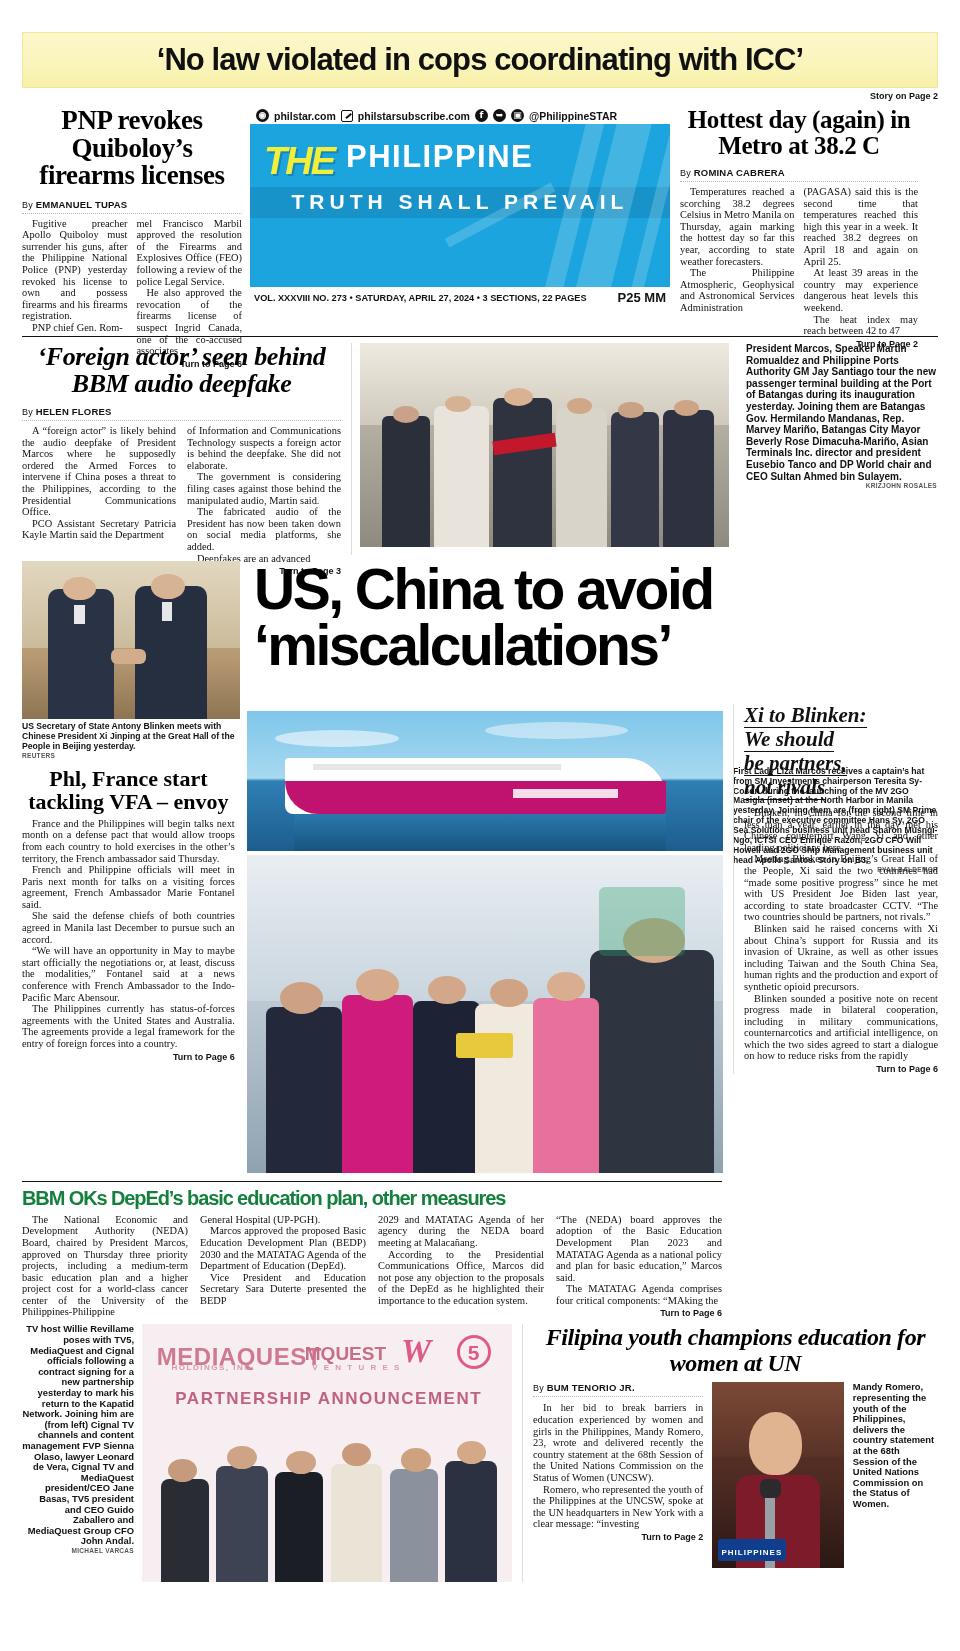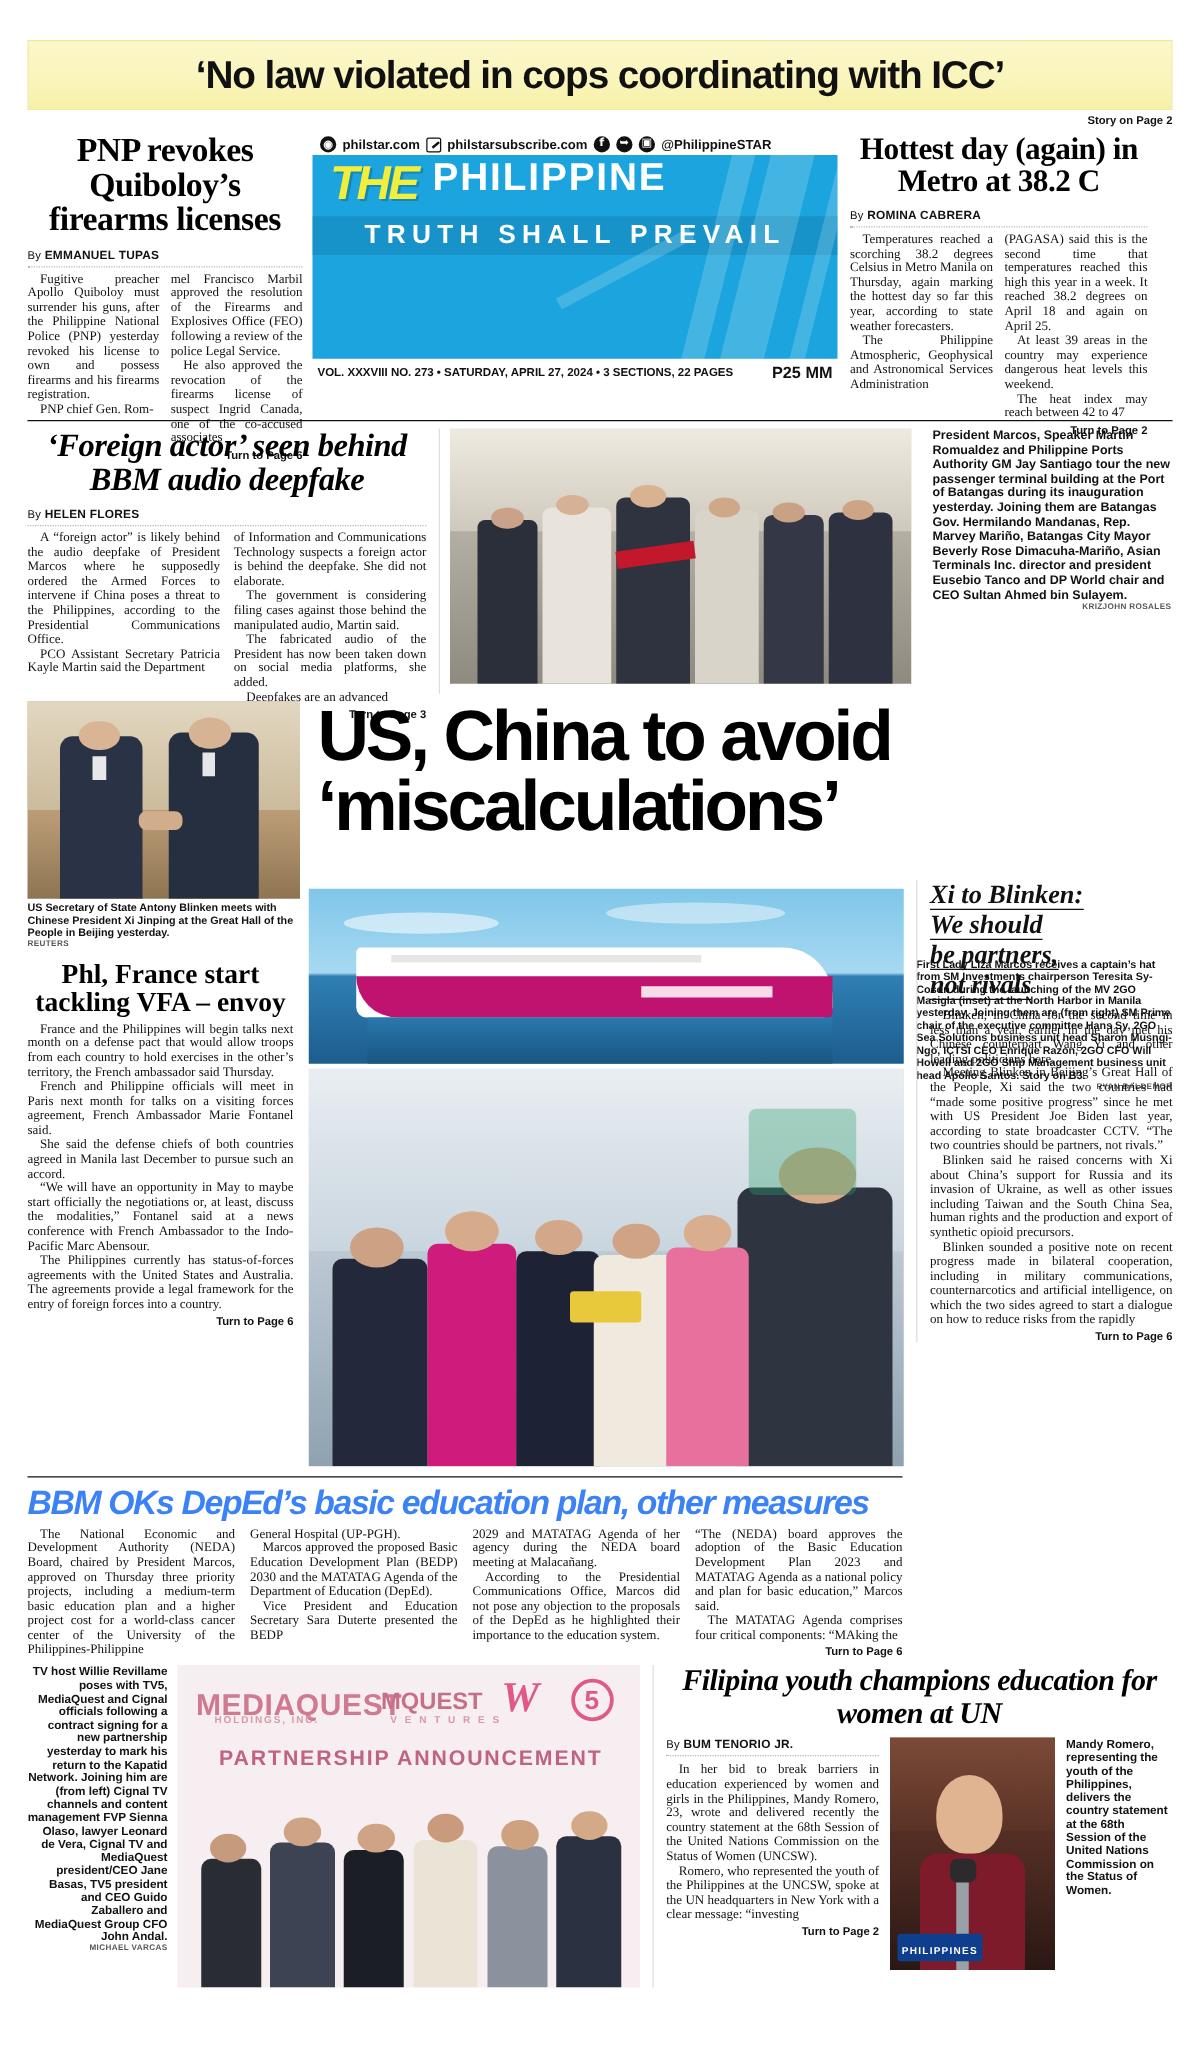--- a/index.html
+++ b/index.html
@@ -62,21 +62,21 @@
     border-radius:2px; position:relative; }
   .webbar .sq:after{ content:""; position:absolute; left:3px; top:4px; width:7px; height:1.6px;
     background:#111; transform:rotate(-40deg);}
   .webbar .soc { display:inline-block; width:13px; height:13px; border-radius:50%;
     background:#111; color:#fff; font-size:9px; line-height:13px; text-align:center;
     font-family:"DejaVu Sans",sans-serif;}
   .mast {
     background:#1ba4dd; height:163px; position:relative; overflow:hidden;
   }
   .mast .ray { position:absolute; background:rgba(255,255,255,.18); }
-  .mast-inner { position:relative; padding:0 0 0 14px; }
+  .mast-inner { position:relative; padding:15px 0 0 14px; }
   .m-the {
     font-family:"Liberation Sans",sans-serif; font-weight:bold; font-style:italic;
     font-size:38px; color:#f2ef3c; letter-spacing:-2px; display:inline-block;
     text-shadow:2px 2px 0 rgba(0,0,0,.18);
   }
   .m-phil {
     font-family:"Liberation Sans",sans-serif; font-weight:bold;
     font-size:31px; color:#fff; letter-spacing:1.5px; display:inline-block;
     margin-left:8px; vertical-align:7px;
   }
@@ -118,21 +118,21 @@
   .capwhite { font-family:"Liberation Sans",sans-serif; font-weight:bold;
     font-size:8.6px; line-height:9.9px; color:#111; }
 
   .xi-head { font-family:"Liberation Serif",serif; font-style:italic; font-weight:bold;
     font-size:21px; line-height:23px; color:#111; }
   .xi-head span { border-bottom:1.5px solid #111; display:inline-block; }
 
   
   .bbm-rule { border-top:1px solid #111; margin-top:8px; }
   .bbm-head { font-family:"Liberation Sans",sans-serif; font-weight:bold;
-    font-size:27px; letter-spacing:-1.1px; color:#3b82f6; margin:5px 0 4px;font-style:italic; }
+    font-size:20px; letter-spacing:-1.1px; color:#15803d; margin:5px 0 4px; }
 
   
   .bot { display:flex; margin-top:6px; }
   .bot-left { width:500px; padding-right:10px; }
   .bot-right{ width:416px; padding-left:10px; border-left:1px solid #ddd; }
 
   .smallcap { font-family:"Liberation Sans",sans-serif; font-weight:bold;
     font-size:9.4px; line-height:10.6px; text-align:right; color:#111;}
   .smallcap-l { font-family:"Liberation Sans",sans-serif; font-weight:bold;
     font-size:9.4px; line-height:10.6px; color:#111;}

